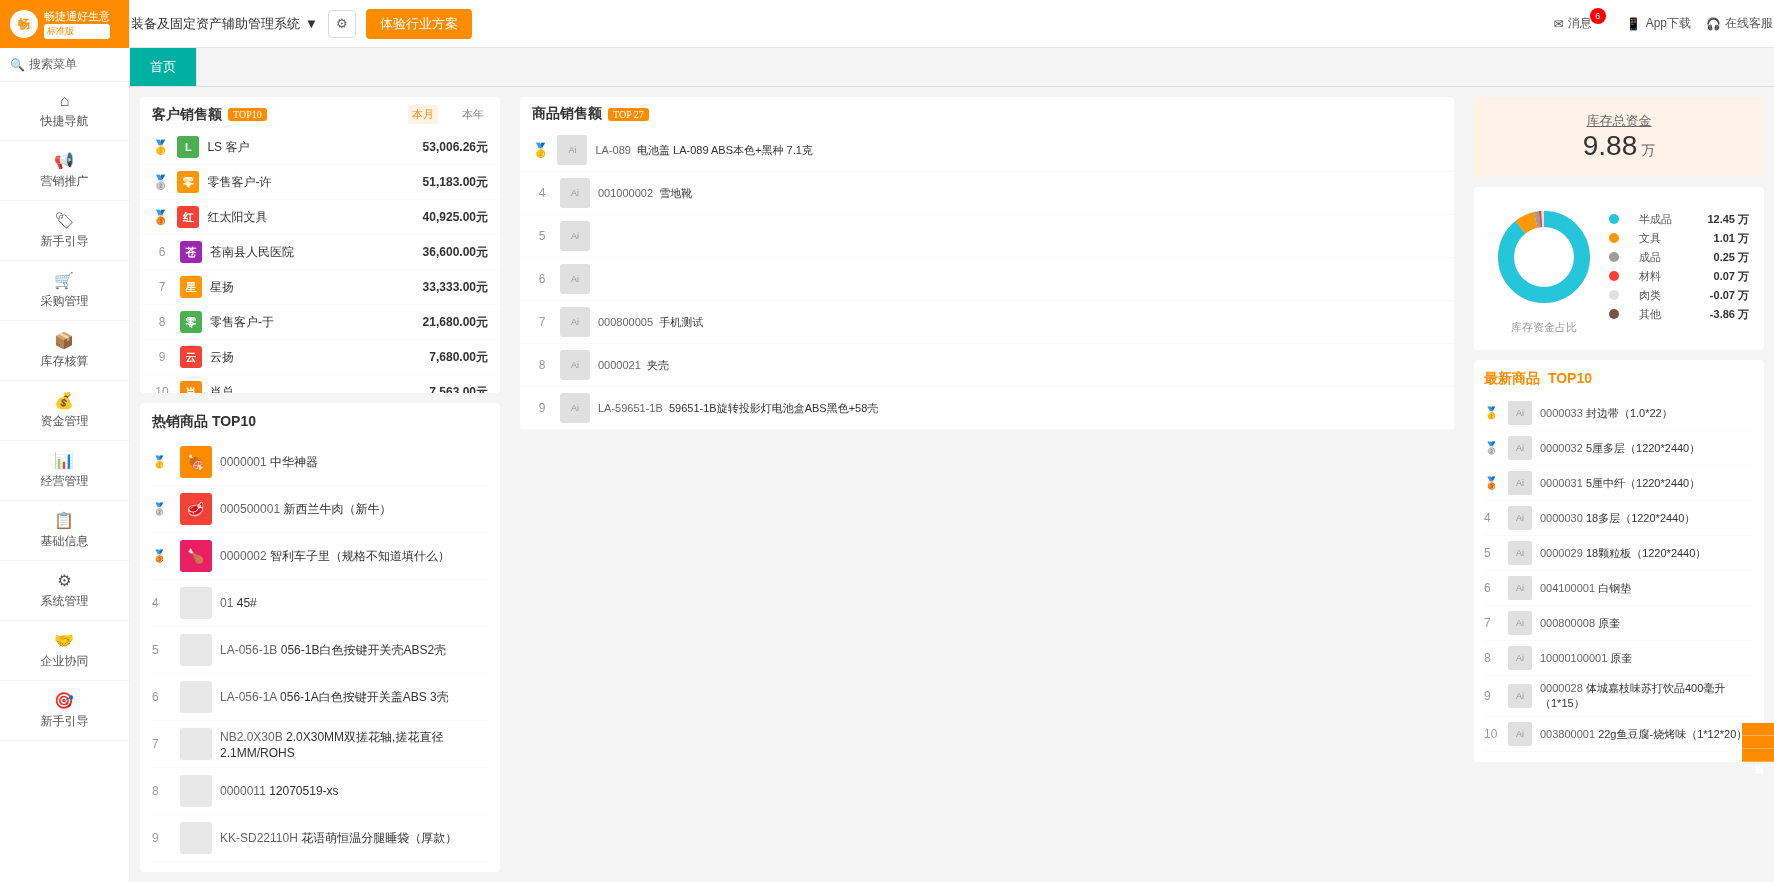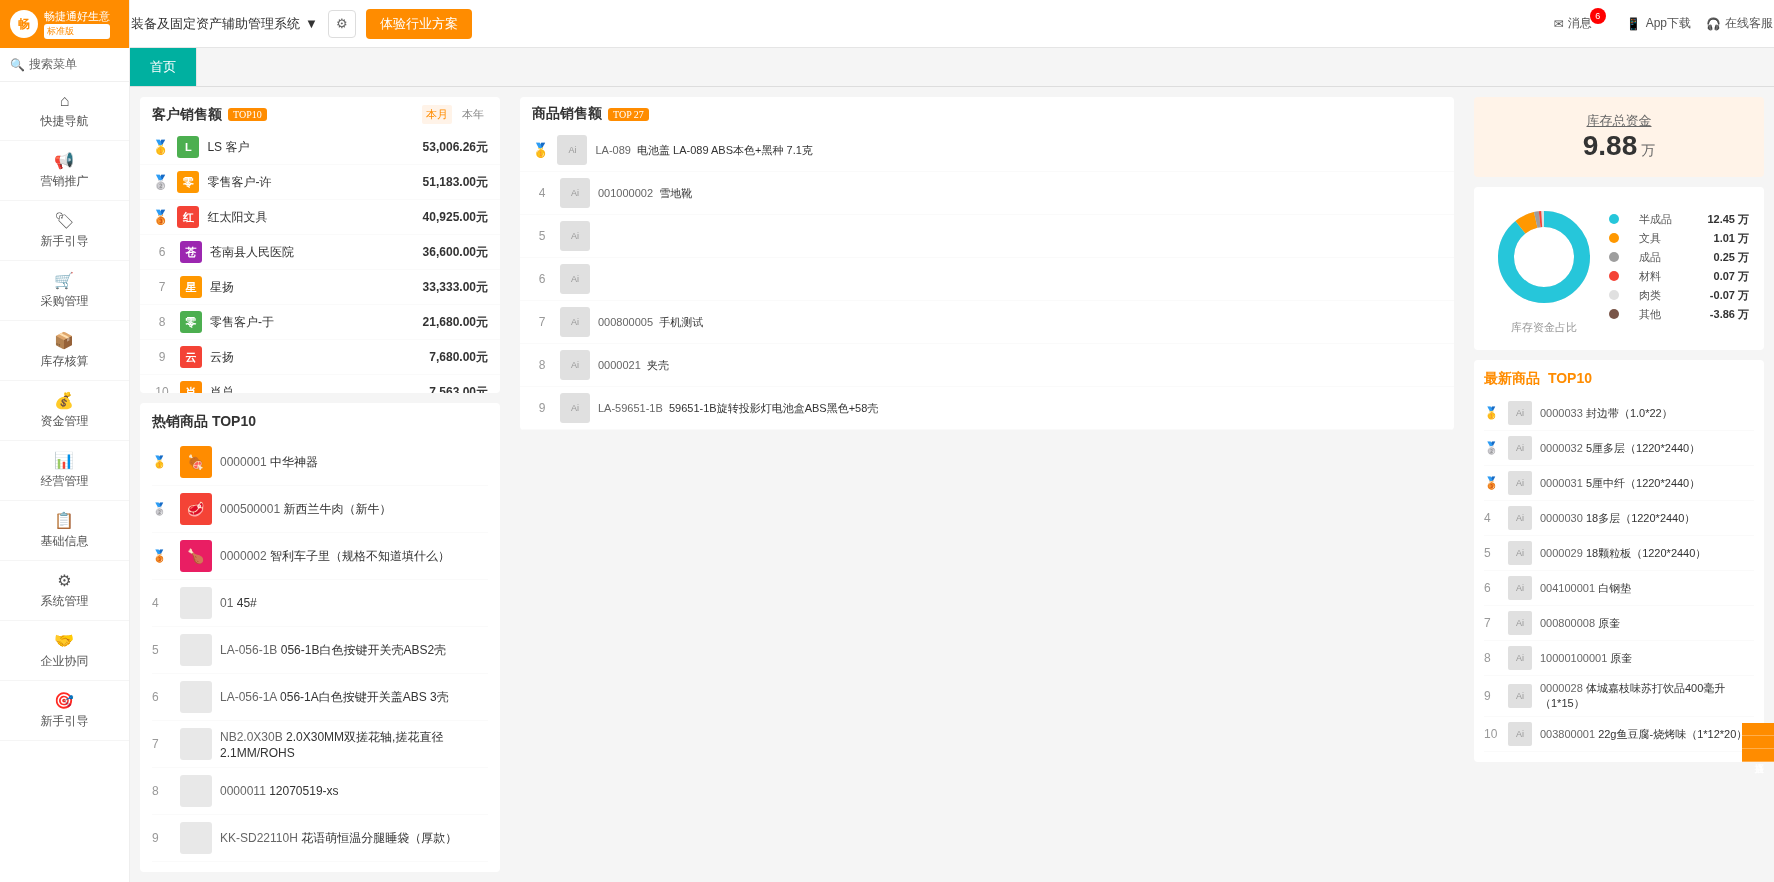--- a/index.html
+++ b/index.html
@@ -161,21 +161,21 @@
     .prod-code { color: #666; }
 
     
     .inv-summary {
       background: #fff3e8;
       border-radius: 4px;
       padding: 15px;
       text-align: center;
     }
     .inv-label { font-size: 13px; color: #666; text-decoration: underline; }
-    .inv-value { font-size: 28px; font-weight: bold; color: #333; text-align: center; }
+    .inv-value { font-size: 28px; font-weight: normal; color: #333; text-align: center; }
     .inv-unit { font-size: 14px; color: #666; }
 
     
     .donut-section {
       background: #fff;
       border-radius: 4px;
       padding: 15px;
       display: flex;
       gap: 10px;
       align-items: center;
@@ -249,21 +249,21 @@
     .section-header-row {
       display: flex; align-items: center; justify-content: space-between;
       padding: 8px 12px 6px;
       font-family: Liberation Serif, serif;
     }
     .section-title { font-size: 14px; font-weight: bold; color: #333; }
     .top10-badge {
       background: #ff8c00; color: #fff; font-size: 10px;
       padding: 1px 5px; border-radius: 3px;
     }
-    .period-tabs { display: flex; gap: 6px; justify-content: flex-end; }
+    .period-tabs { display: flex; gap: 20px; justify-content: flex-end; }
     .period-tab {
       font-size: 11px; color: #888; cursor: pointer; padding: 2px 4px;
       border-radius: 2px;
     }
     .period-tab.active { color: #ff8c00; background: #fff3e8; }
 
     
     .medal-gold { color: #f5a623; }
     .medal-silver { color: #aaa; }
     .medal-bronze { color: #cd7f32; }

